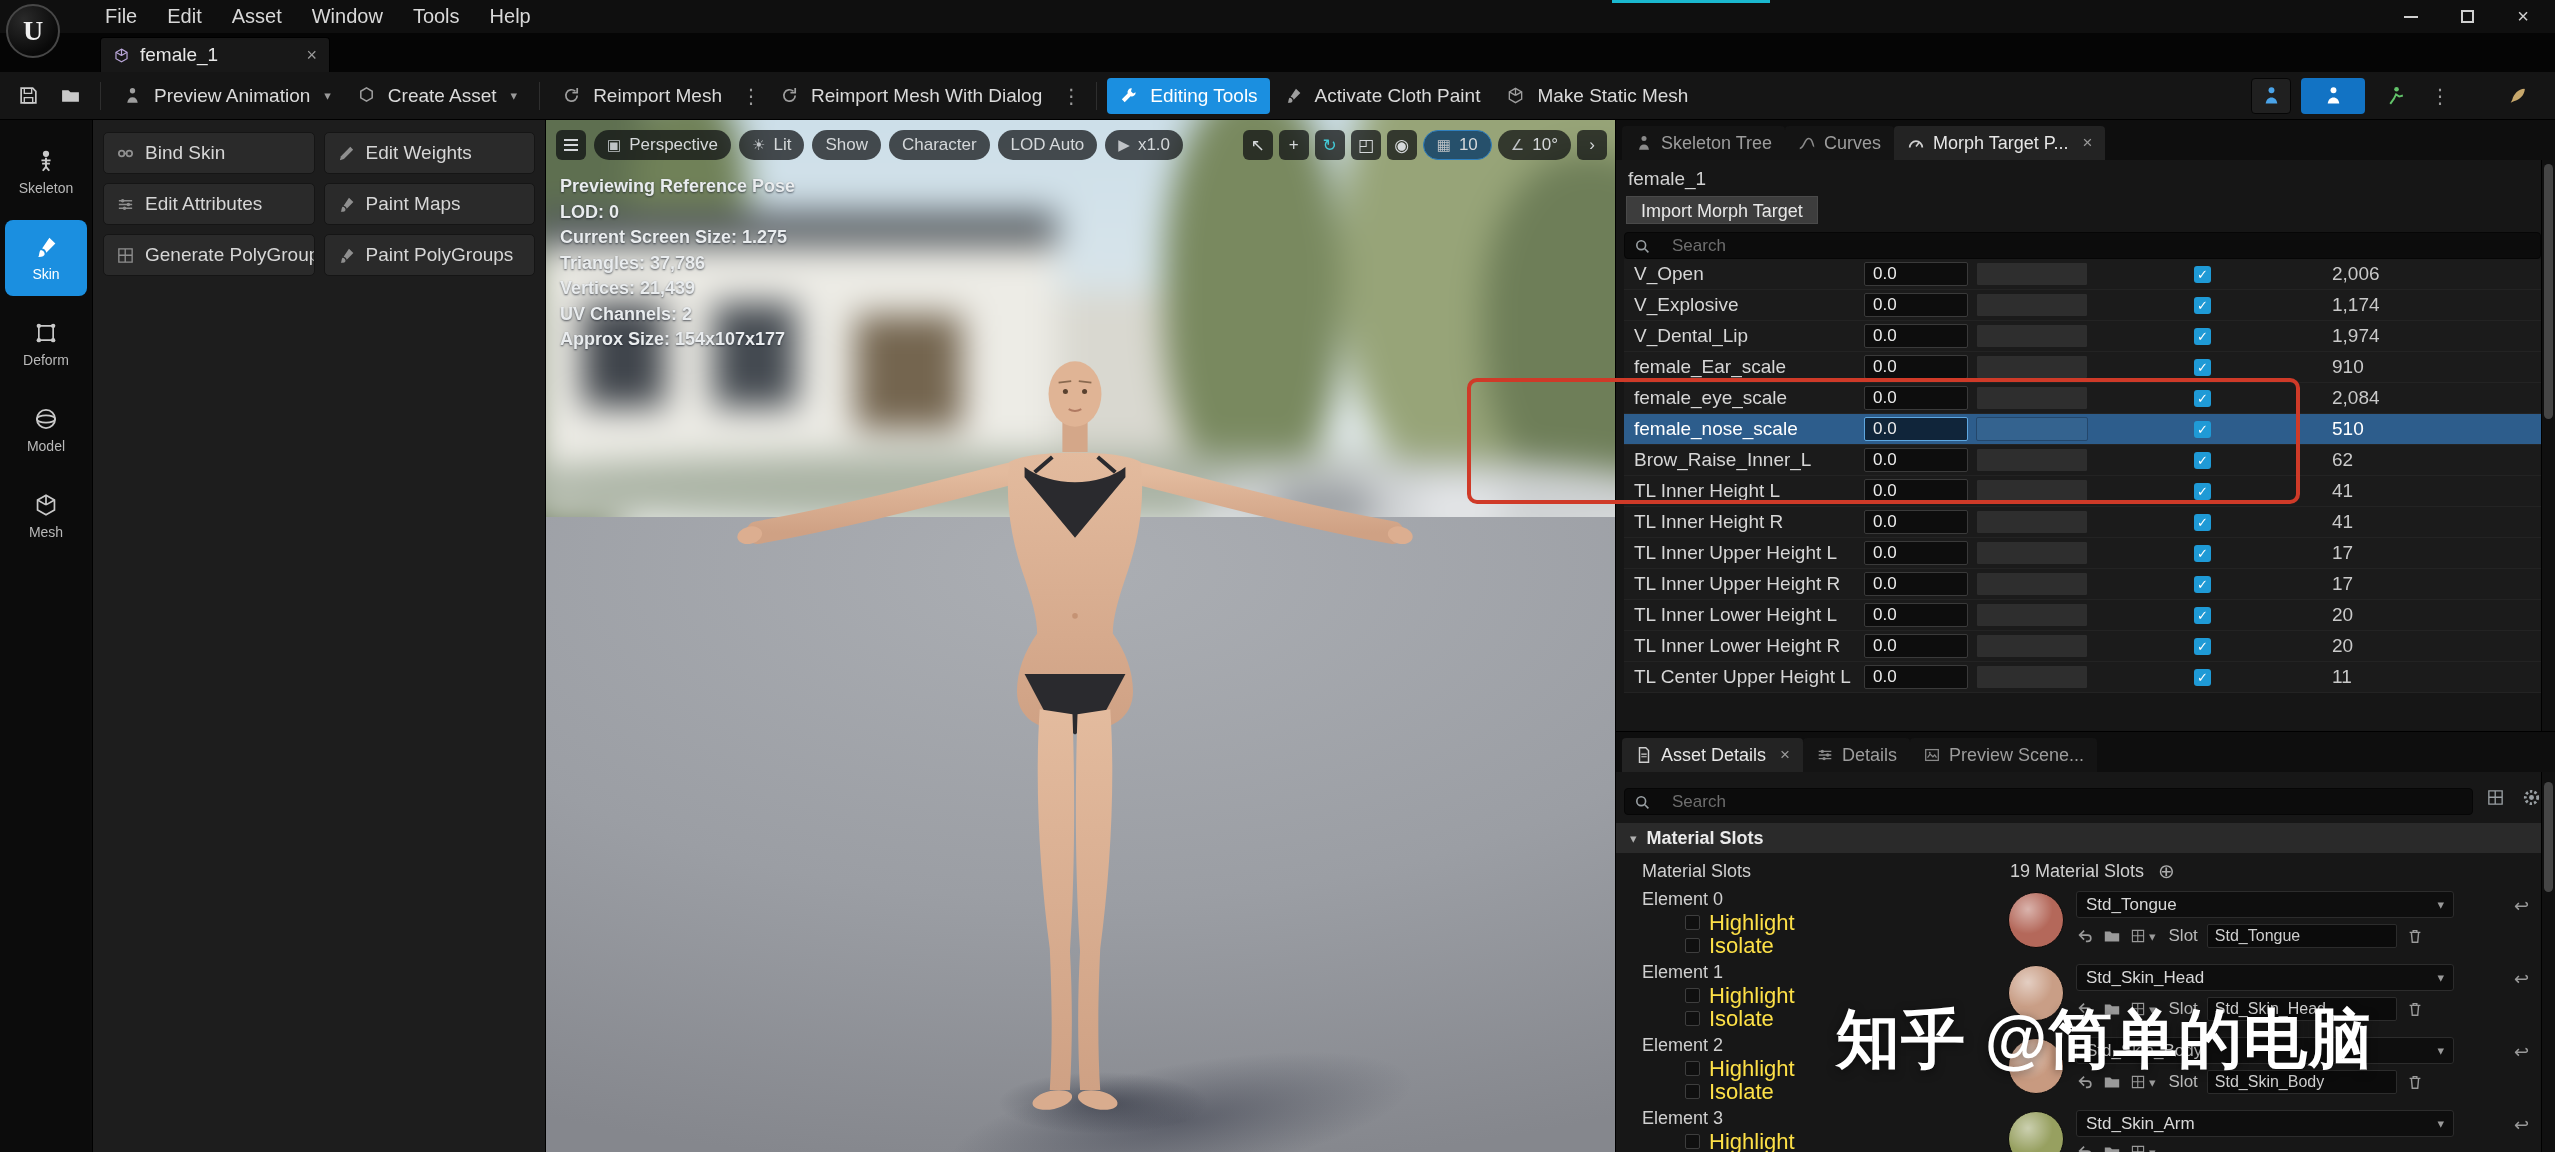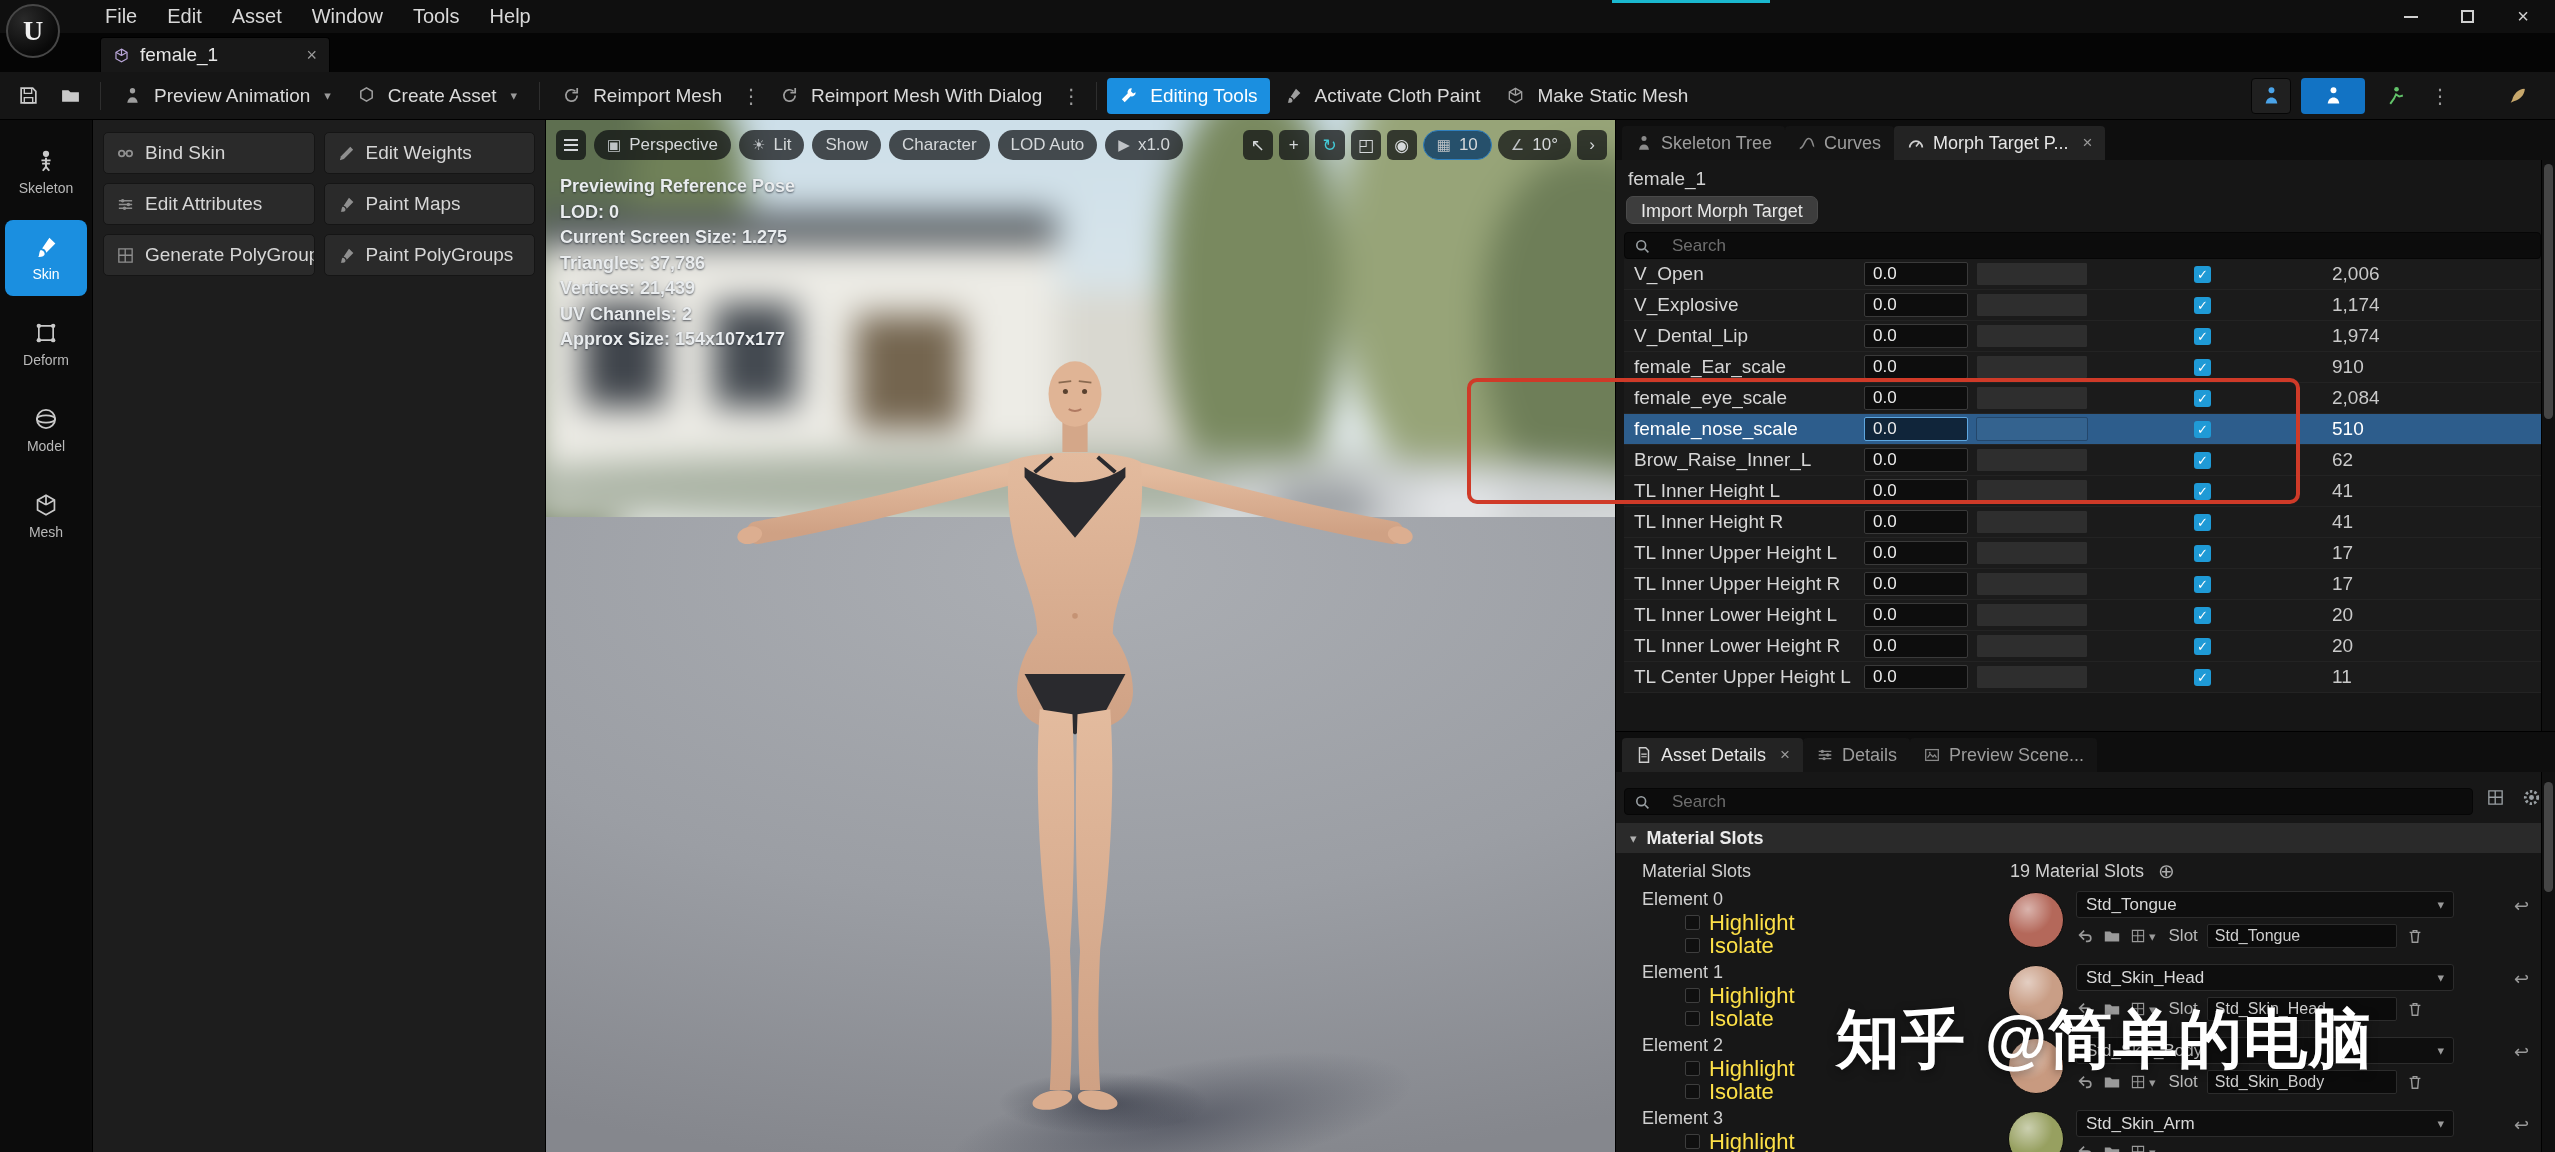--- a/index.html
+++ b/index.html
@@ -79,21 +79,21 @@
 .rightcol{width:940px;flex:none;display:flex;flex-direction:column;background:#161616;border-left:1px solid #000}
 .morph{height:612px;position:relative;border-bottom:1px solid #000;overflow:hidden}
 .ptabs{height:40px;background:#0e0e0e;display:flex;align-items:flex-end;gap:0;padding:4px 6px 0}
 .ptab{height:34px;display:flex;align-items:center;gap:8px;padding:0 13px;background:#141414;color:#9c9c9c;font-size:18px;border-radius:4px 4px 0 0;white-space:nowrap}
 .ptab .icn{width:18px;height:18px;color:#8a8a8a}
 .ptab.active{background:#232323;color:#e6e6e6}
 .ptab.active .icn{color:#cfcfcf}
 .tclose{color:#9a9a9a;margin-left:6px;font-size:17px}
 .morph-body{padding:6px 14px 0 8px}
 .asset-name{font-size:19px;color:#d2d2d2;padding:2px 0 4px 4px}
-.import-btn{background:#3d3d3d;border:1px solid #4a4a4a;border-radius:7px;color:#e8e8e8;font-size:18px;padding:4px 14px;margin:2px 0 0 2px;height:28px}
+.import-btn{background:#3d3d3d;border:1px solid #4a4a4a;border-radius:0;color:#e8e8e8;font-size:18px;padding:4px 14px;margin:2px 0 0 2px;height:28px}
 .searchbar{margin-top:8px;height:27px;background:#0c0c0c;border:1px solid #060606;border-radius:4px;display:flex;align-items:center;gap:22px;padding:0 9px;color:#8a8a8a}
 .searchbar .icn{width:16px;height:16px}
 .searchbar input{flex:1;background:none;border:0;outline:none;color:#d0d0d0;font:inherit;font-size:17px}
 .searchbar input::placeholder{color:#6e6e6e}
 .mt-header{margin-top:8px;height:29px;display:grid;grid-template-columns:240px 230px 228px 1fr;align-items:stretch;background:#202020;border:1px solid #111}
 .mh{font-size:18px;color:#bdbdbd;padding-left:10px;border-right:1px solid #333;display:flex;align-items:center}
 .mh:last-child{border-right:0}
 .mt-row{display:grid;grid-template-columns:240px 112px 118px 228px 1fr;align-items:center;height:31px;border-bottom:1px solid #232323;background:#1b1b1b}
 .mt-row .name{font-size:19px;color:#d6d6d6;padding-left:10px;white-space:nowrap;overflow:hidden}
 .wbox{width:104px;height:24px;background:#0d0d0d;border:1px solid #3a3a3a;border-radius:2px;color:#ececec;font-size:17px;display:flex;align-items:center;padding-left:8px}

